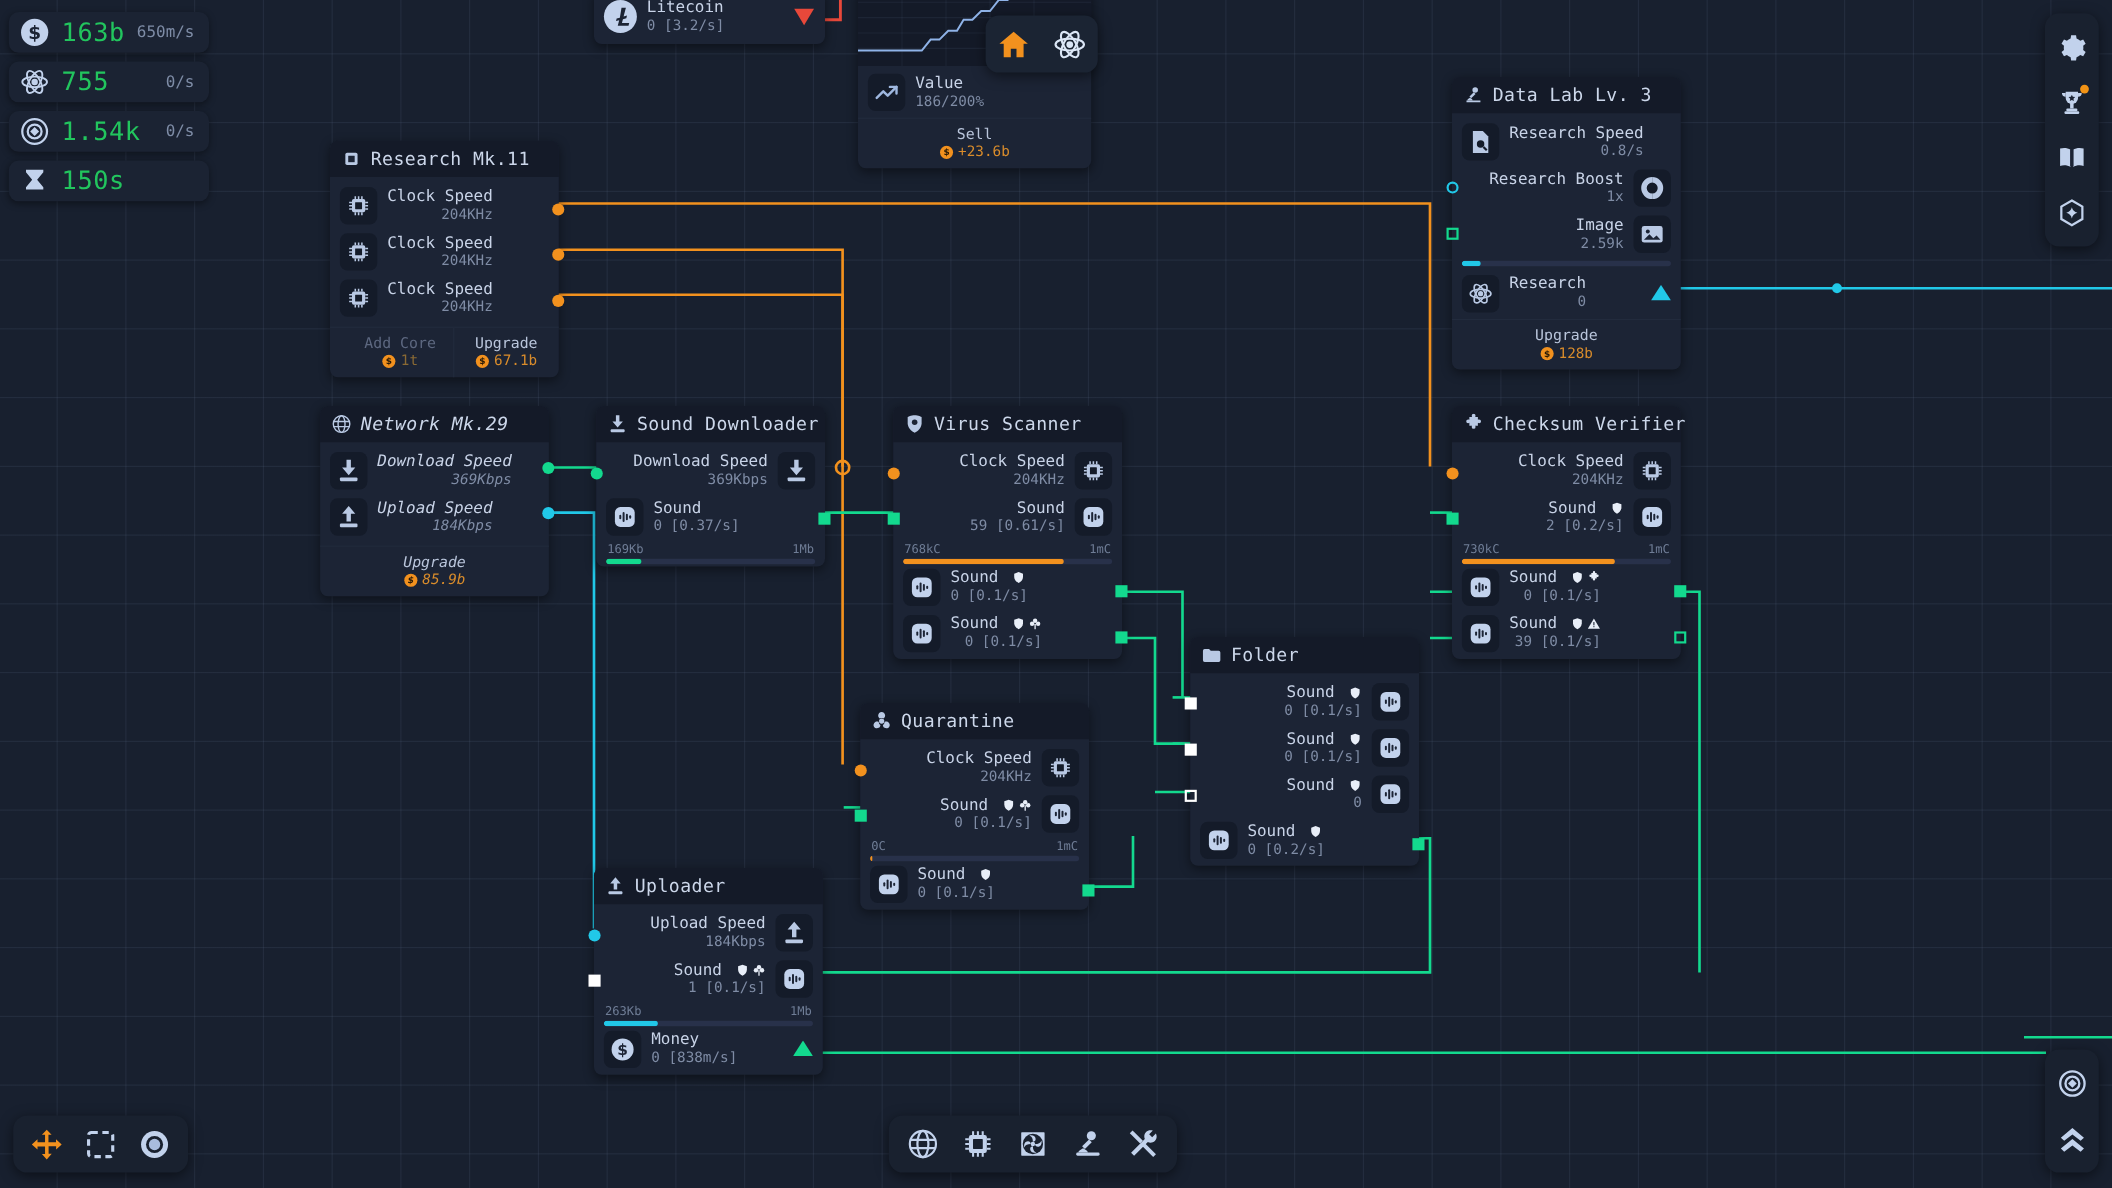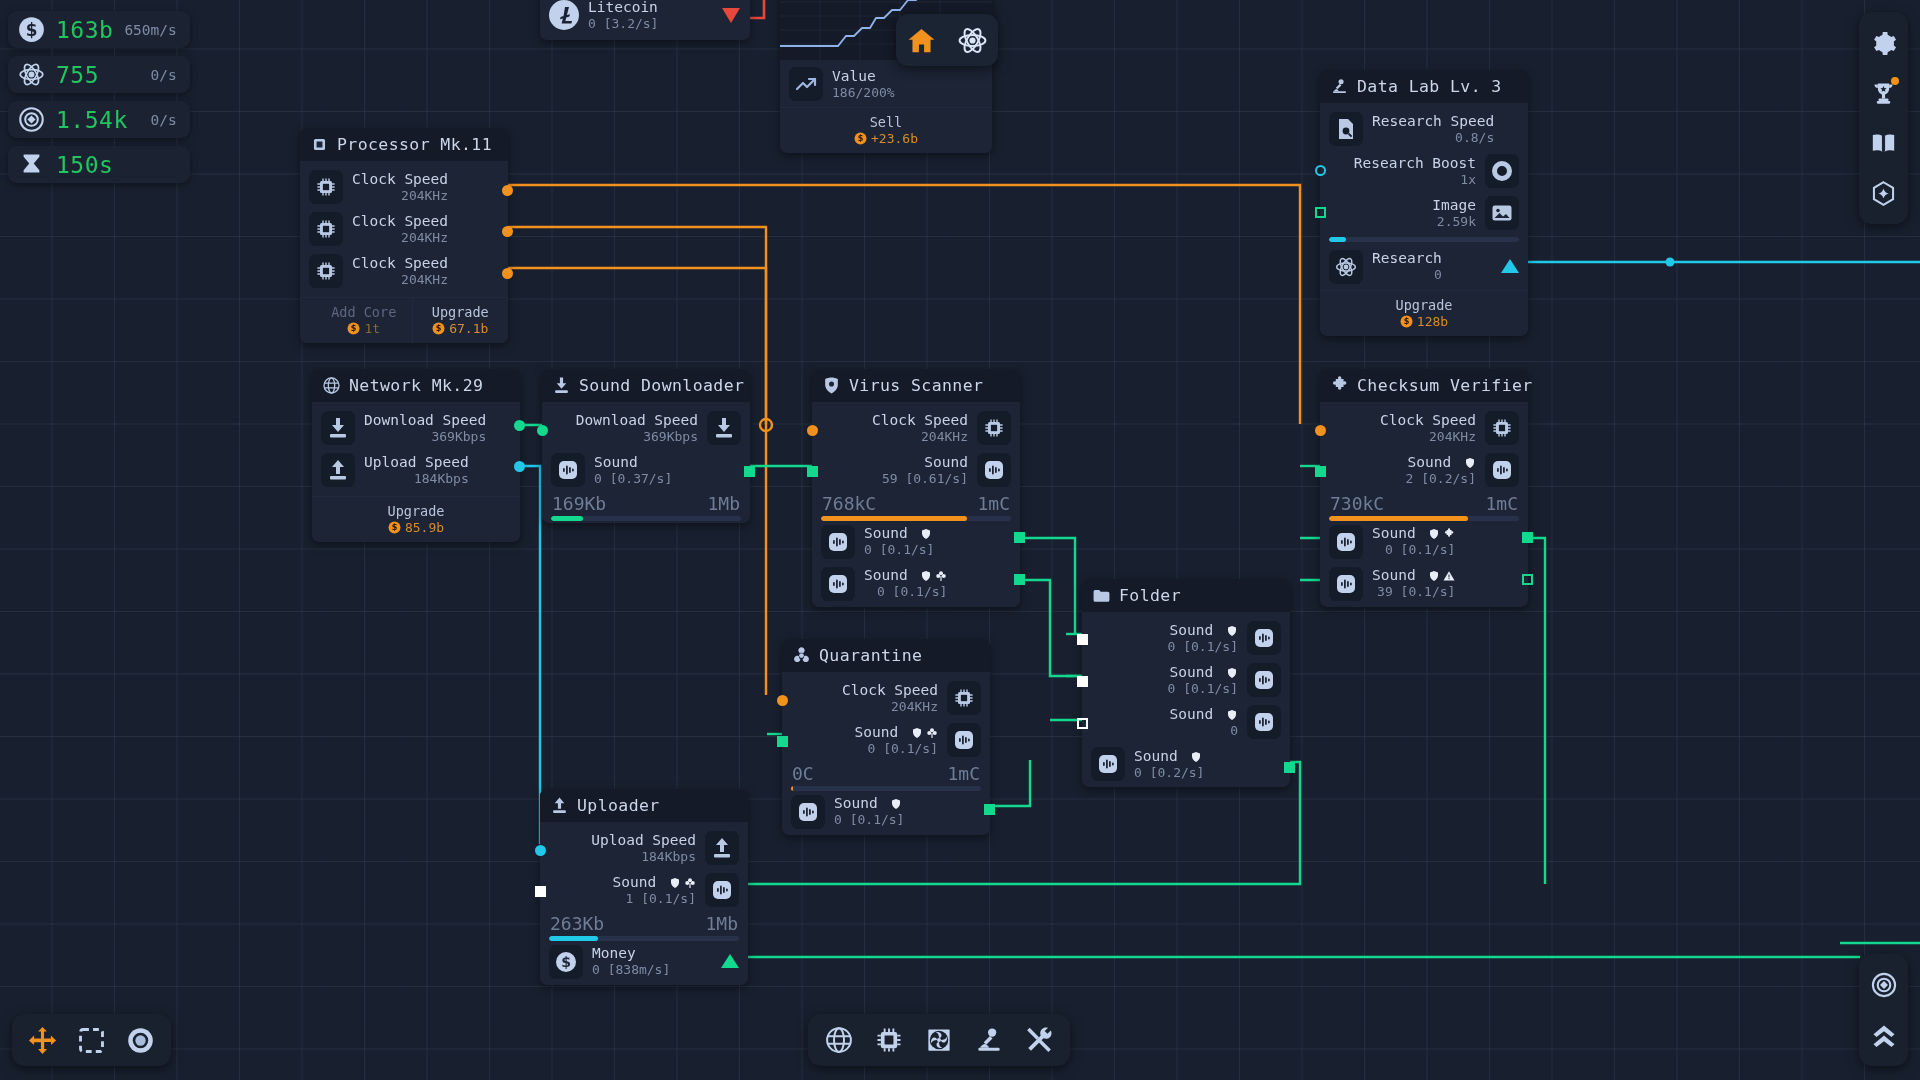--- a/index.html
+++ b/index.html
@@ -76,21 +76,21 @@
   }
   .btn .cost { font-size: 13px; color: #d98c2b; margin-top: 1px; display:flex; align-items:center; justify-content:center; gap:4px;}
   .btn.dis { color: #5d6880; margin-left: 16px; }
   .btn.dis .cost { color: #8a6a34; }
   .btn + .btn { border-left: 1px solid #222b3d; }
   .coin { width: 13px; height: 13px; display:block; }
 
   
   .prog-labels {
     display: flex; justify-content: space-between;
-    font-size: 18px; color: #6f7d96; padding: 2px 1px 2px;
+    font-size: 11px; color: #6f7d96; padding: 2px 1px 2px;
   }
   .pbar-track { height: 4.5px; background: #28314a; border-radius: 3px; overflow: hidden; }
   .pbar-fill { height: 100%; border-radius: 3px; }
 
   
   .port { position: absolute; }
   .port.dot { width: 11px; height: 11px; border-radius: 50%; }
   .port.sqr { width: 11px; height: 11px; }
   .port.ring { width: 11px; height: 11px; border-radius: 50%; border: 2.2px solid; background: transparent; }
   .port.sqo { width: 11px; height: 11px; border: 2.2px solid; background: transparent; }
@@ -306,21 +306,21 @@
       </svg>
     </div>
   </div>
 
   <div class="panel" id="processor" style="left:300px; top:128px; width:208px;">
     <div class="panel-head">
       <svg class="ico" viewBox="0 0 24 24" fill="none" stroke="#b9c9e4" stroke-width="1.6">
         <rect x="5" y="5" width="14" height="14" rx="2" fill="#b9c9e4" stroke="none"></rect>
         <rect x="7.5" y="7.5" width="9" height="9" rx="1" fill="#1c2435"></rect>
       </svg>
-      <span>Processor Mk.11</span>
+      <span>Research Mk.11</span>
     </div>
     <div class="panel-body" style="padding:5px 9px;">
       <div class="row" style="min-height:41px;">
         <div class="sq">
           <svg viewBox="0 0 24 24" fill="none" stroke="#b9c9e4" stroke-width="1.3">
             <rect x="6" y="6" width="12" height="12" rx="1.6" fill="#b9c9e4" stroke="none"></rect>
             <rect x="8.2" y="8.2" width="7.6" height="7.6" rx="1" fill="#141b29"></rect>
             <g stroke="#b9c9e4" stroke-width="1.4">
                 <path d="M9 6V3.4M12 6V3.4M15 6V3.4M9 18v2.6M12 18v2.6M15 18v2.6M6 9H3.4M6 12H3.4M6 15H3.4M18 9h2.6M18 12h2.6M18 15h2.6"></path>
               </g>
@@ -382,21 +382,21 @@
             </svg>
           <span>67.1b</span>
         </div>
       </div>
     </div>
     <div class="port dot" style="right:-5px; top:57px; background:#f2911e;"></div>
     <div class="port dot" style="right:-5px; top:98px; background:#f2911e;"></div>
     <div class="port dot" style="right:-5px; top:140px; background:#f2911e;"></div>
   </div>
 
-  <div class="panel" id="network" style="left:312px; top:369px; width:208px;">
+  <div class="panel" id="network" style="left:291px; top:369px; width:208px;font-style:italic;">
     <div class="panel-head">
       <svg class="ico" viewBox="0 0 24 24" fill="none" stroke="#b9c9e4" stroke-width="1.6">
         <circle cx="12" cy="12" r="9.5"></circle>
           <ellipse cx="12" cy="12" rx="4" ry="9.5"></ellipse>
           <path d="M2.8 9h18.4M2.8 15h18.4"></path>
       </svg>
       <span>Network Mk.29</span>
     </div>
     <div class="panel-body" style="padding:5px 9px;">
       <div class="row" style="min-height:41px;">

